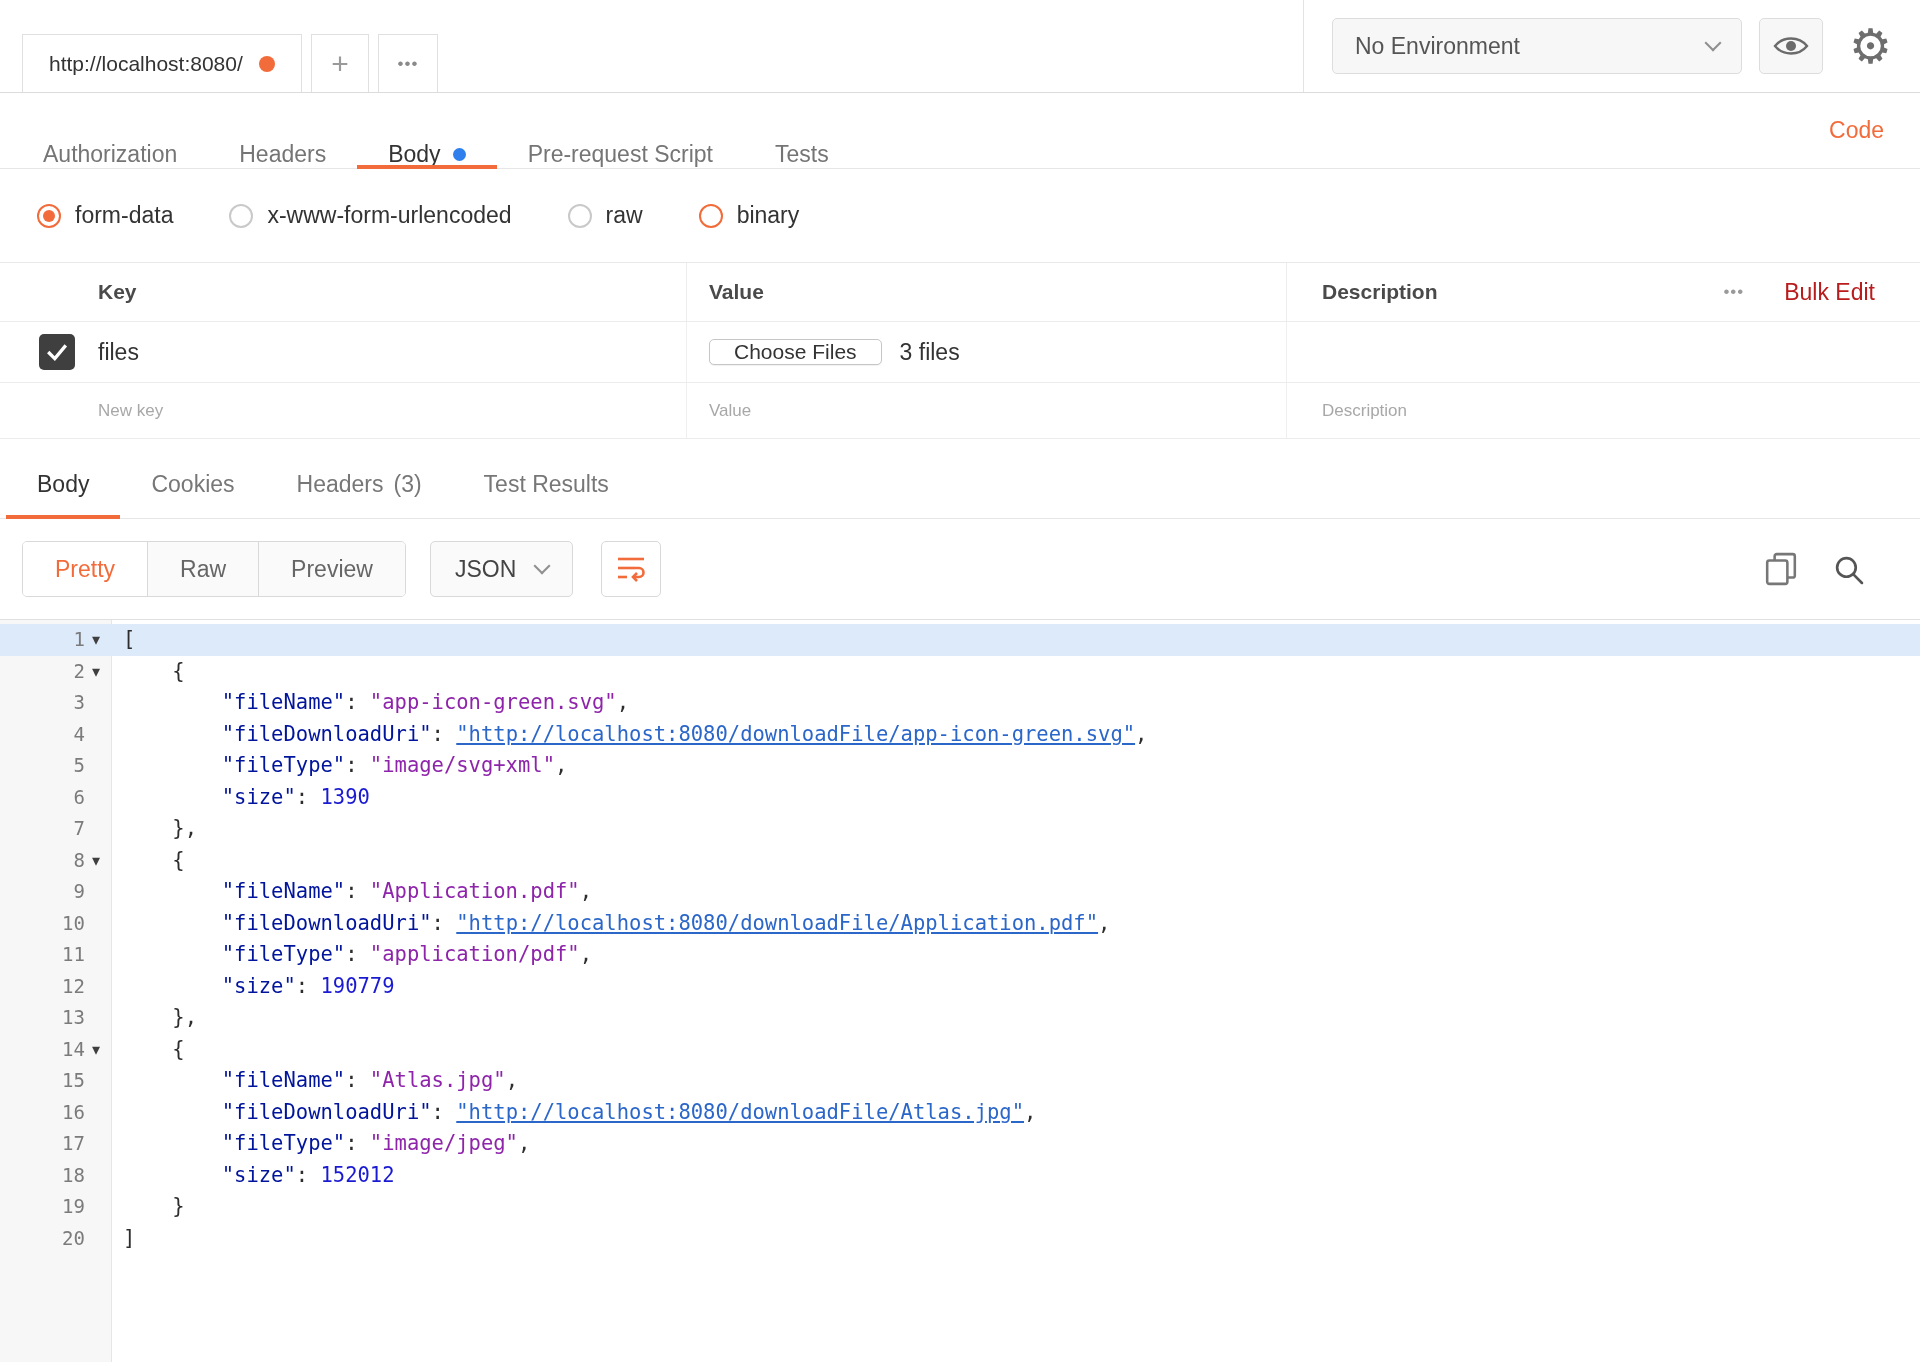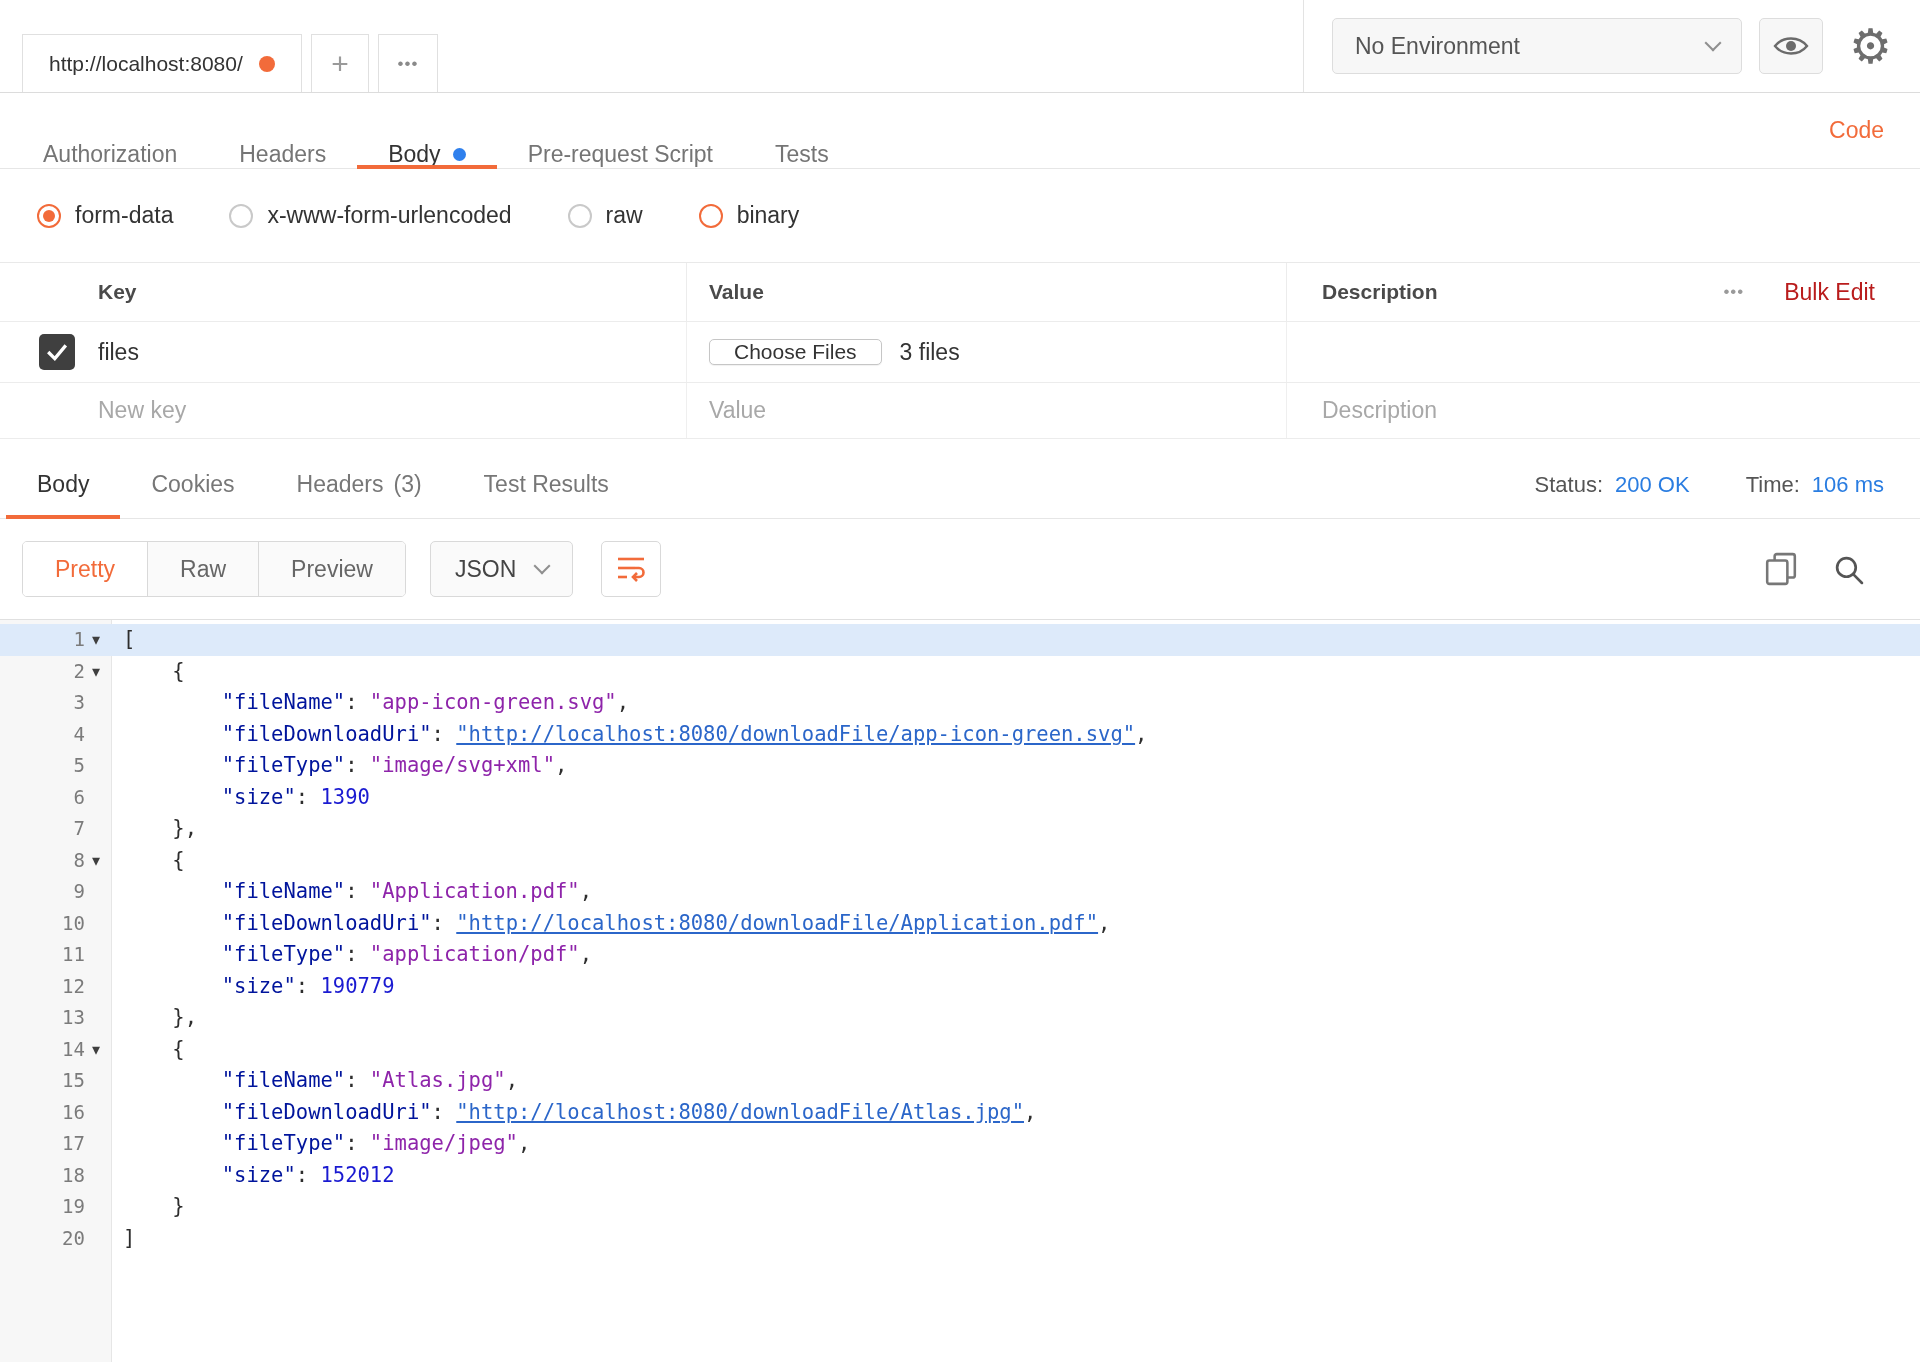--- a/index.html
+++ b/index.html
@@ -90,21 +90,21 @@
   .kv-row.header .col-value, .kv-row.header .col-desc { border-left: 1px solid #ececec; }
   .menu-dots { color: #9a9a9a; font-size: 17px; letter-spacing: 1px; cursor: pointer; font-weight: normal; }
   .bulk-edit { background: none; border: none; color: #b91c1c; font-size: 23px; font-weight: normal; cursor: pointer; font-family: inherit; }
   .checkbox { width: 36px; height: 36px; background: #3f3f3f; border-radius: 5px; display: flex; align-items: center; justify-content: center; cursor: pointer; }
   .key-text { font-size: 23px; color: #333; }
   .choose-files-btn {
     padding: 0 24px; border: 1px solid #c6c6c6; border-radius: 5px; background: #fff;
     box-shadow: 0 1px 1px rgba(0,0,0,0.06); font-size: 21px; color: #333; cursor: pointer; font-family: inherit;
   }
   .files-count { margin-left: 18px; font-size: 23px; color: #333; }
-  .ghost-input { border: none; outline: none; background: transparent; font-size: 23px; color: #333; width: 92%; font-family: inherit; }
+  .ghost-input { border: none; outline: none; background: transparent; font-size: 17px; color: #333; width: 92%; font-family: inherit; }
   .ghost-input::placeholder { color: #a8a8a8; }
 
   
   .resp-bar { flex: 0 0 68px; margin-top: 12px; display: flex; align-items: stretch; border-bottom: 1px solid #e6e6e6; padding-left: 6px; }
   .resp-tab { display: flex; align-items: center; gap: 10px; padding: 0 31px; font-size: 23px; color: #777; position: relative; cursor: pointer; }
   .resp-tab.active { color: #333; }
   .resp-tab.active::after { content: ""; position: absolute; left: 0; right: 0; bottom: -1px; height: 4px; background: #f26b3a; }
   .resp-meta { margin-left: auto; display: flex; align-items: center; gap: 12px; padding-right: 36px; font-size: 22px; }
   .meta-label { color: #555; }
   .meta-label.time { margin-left: 44px; }
@@ -257,26 +257,20 @@
     <div class="resp-tab">
         <span>Cookies</span>
       </div>
     <div class="resp-tab">
       <span>Headers</span>
       <span>(3)</span>
     </div>
     <div class="resp-tab">
         <span>Test Results</span>
       </div>
-    <div class="resp-meta">
-      <span class="meta-label">Status:</span>
-      <span class="meta-value">200 OK</span>
-      <span class="meta-label time">Time:</span>
-      <span class="meta-value">106 ms</span>
-    </div>
   </div>
 
   <div class="viewer-bar">
     <div class="segmented">
       <button class="seg active">Pretty</button>
       <button class="seg">Raw</button>
       <button class="seg">Preview</button>
     </div>
     <div class="json-select">
       <span>JSON</span>

